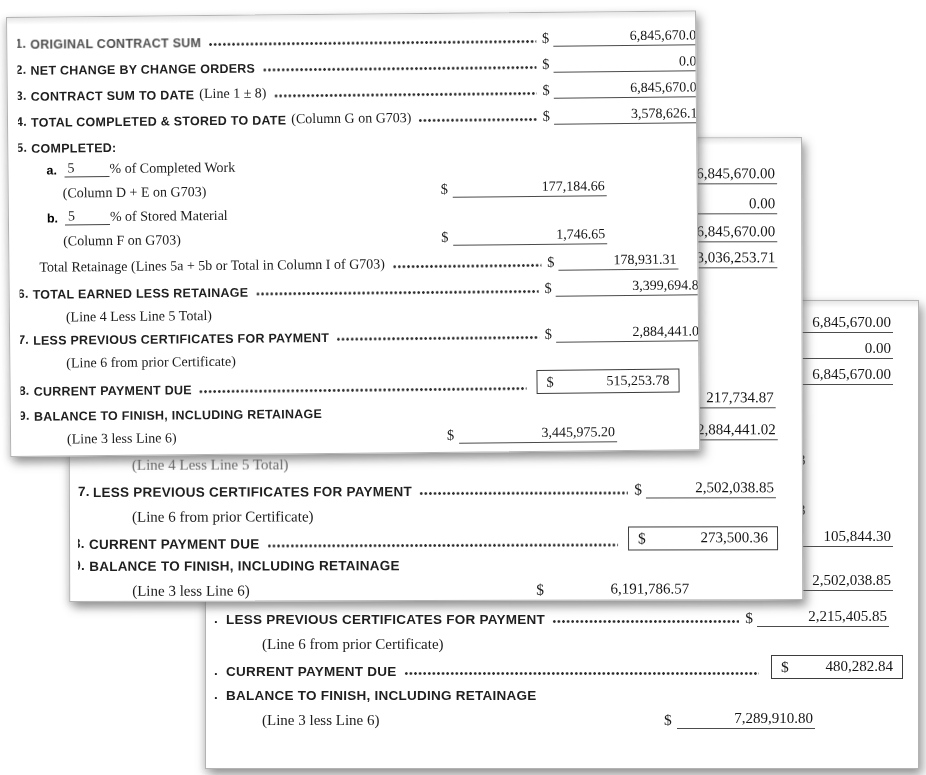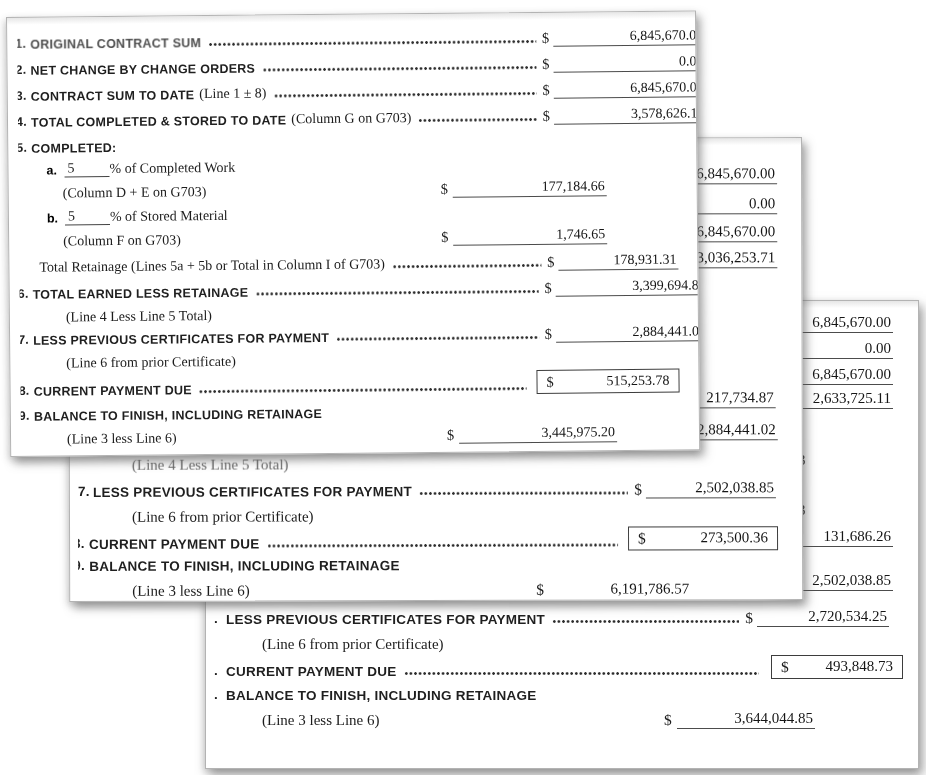--- a/index.html
+++ b/index.html
@@ -51,67 +51,64 @@
   <div class="page p3">
     <div class="row" style="top:12px;right:25px;">
       <span class="amt" style="width:160px">6,845,670.00</span>
       </div>
     <div class="row" style="top:38px;right:25px;">
       <span class="amt" style="width:160px">0.00</span>
       </div>
     <div class="row" style="top:64px;right:25px;">
       <span class="amt" style="width:160px">6,845,670.00</span>
       </div>
-    <div class="row" style="top:88px;right:25px;">
-      <span class="amt" style="width:160px">2,633,725.11</span>
-      </div>
 
     <div class="row" style="top:148px;left:592px;">
       <span class="serif">3</span>
       </div>
     <div class="row" style="top:198px;left:592px;">
       <span class="serif">3</span>
       </div>
 
     <div class="row" style="top:226px;right:25px;">
-      <span class="amt" style="width:132px">131,686.26</span>
+      <span class="amt" style="width:132px">105,844.30</span>
       </div>
     <div class="row" style="top:270px;right:25px;">
       <span class="amt" style="width:139px">2,502,038.85</span>
       </div>
 
     <div class="row" style="top:306px;left:8px;right:29px;">
       <span class="numclip" style="width:8px"><span class="num">.</span></span>
       <span class="lbl" style="margin-left:4px">LESS PREVIOUS CERTIFICATES FOR PAYMENT</span>
       <span class="leader"></span>
       <span class="cur">$</span>
-      <span class="amt" style="width:130px;margin-left:4px">2,720,534.25</span>
+      <span class="amt" style="width:130px;margin-left:4px">2,215,405.85</span>
       </div>
     <div class="row" style="top:332px;left:56px;">
       <span class="serif">(Line 6 from prior Certificate)</span>
       </div>
 
     <div class="row" style="top:352px;left:8px;right:15px;height:26px;">
       <span class="numclip" style="width:8px"><span class="num">.</span></span>
       <span class="lbl" style="margin-left:4px">CURRENT PAYMENT DUE</span>
       <span class="leader" style="margin-right:12px"></span>
       <div class="paybox" style="width:132px">
         <span class="cur">$</span>
-        <span class="amt" style="flex:1">493,848.73</span>
+        <span class="amt" style="flex:1">480,282.84</span>
         </div>
       </div>
 
     <div class="row" style="top:382px;left:8px;">
       <span class="numclip" style="width:8px"><span class="num">.</span></span>
       <span class="lbl" style="margin-left:4px">BALANCE TO FINISH, INCLUDING RETAINAGE</span>
       </div>
     <div class="row" style="top:408px;left:56px;right:0;">
       <span class="serif">(Line 3 less Line 6)</span>
       <span class="cur pos" style="left:402px">$</span>
-      <span class="amt pos" style="left:415px;width:136px">3,644,044.85</span>
+      <span class="amt pos" style="left:415px;width:136px">7,289,910.80</span>
       </div>
   </div>
 
   <div class="page p2">
     <div class="row" style="top:26px;right:24px;">
       <span class="amt" style="width:165px">6,845,670.00</span>
       </div>
     <div class="row" style="top:56px;right:24px;">
       <span class="amt" style="width:165px">0.00</span>
       </div>

